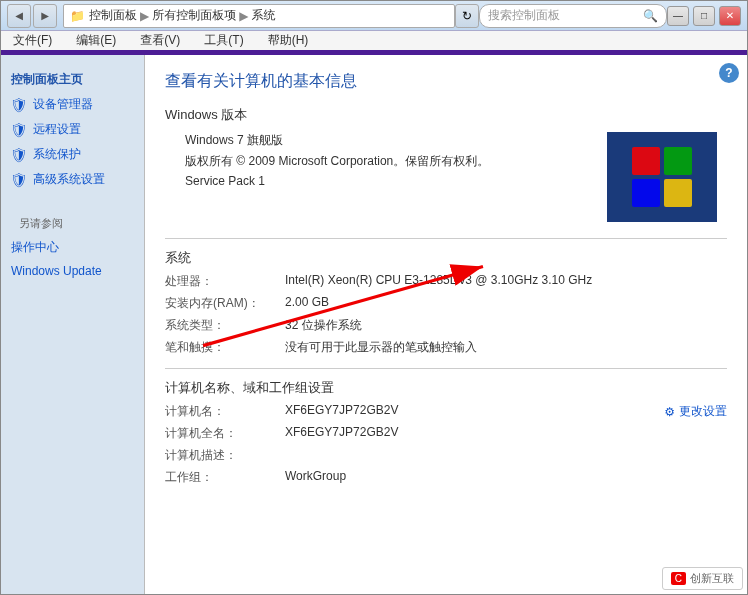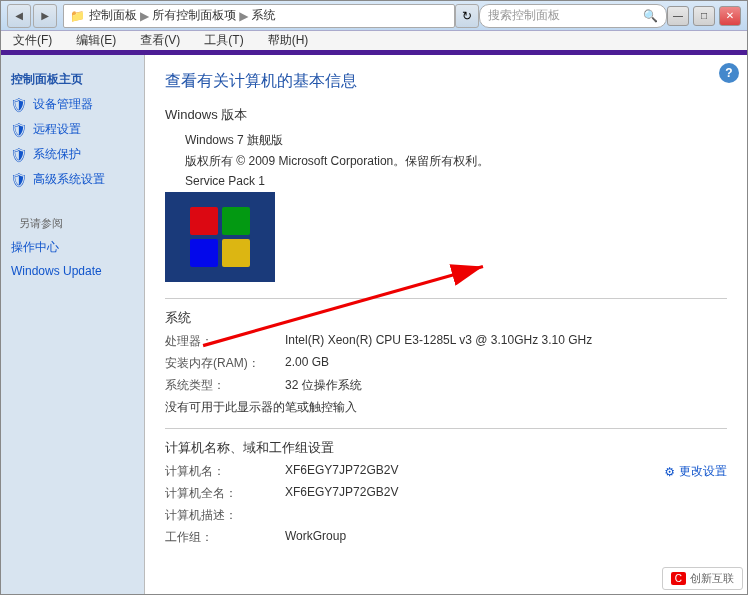--- a/index.html
+++ b/index.html
@@ -234,21 +234,20 @@
     .section-header {
       font-size: 13px;
       color: #333;
       margin-bottom: 8px;
       font-weight: normal;
     }
 
     .windows-version-block {
       display: flex;
       margin-bottom: 16px;
-      flex-direction: column;
     }
 
     .windows-version-info {
       flex: 1;
     }
 
     .version-item {
       font-size: 12px;
       color: #333;
       margin-bottom: 4px;
@@ -455,20 +454,21 @@
           <span class="info-label">安装内存(RAM)：</span>
           <span class="info-value">2.00 GB</span>
         </div>
 
         <div class="info-row">
           <span class="info-label">系统类型：</span>
           <span class="info-value">32 位操作系统</span>
         </div>
 
         <div class="info-row">
+          <span class="info-label">笔和触摸：</span>
           <span class="info-value">没有可用于此显示器的笔或触控输入</span>
         </div>
       </div>
 
       <div class="divider"></div>
 
       <div class="info-section">
         <div class="info-section-title">计算机名称、域和工作组设置</div>
 
         <div class="info-row">

